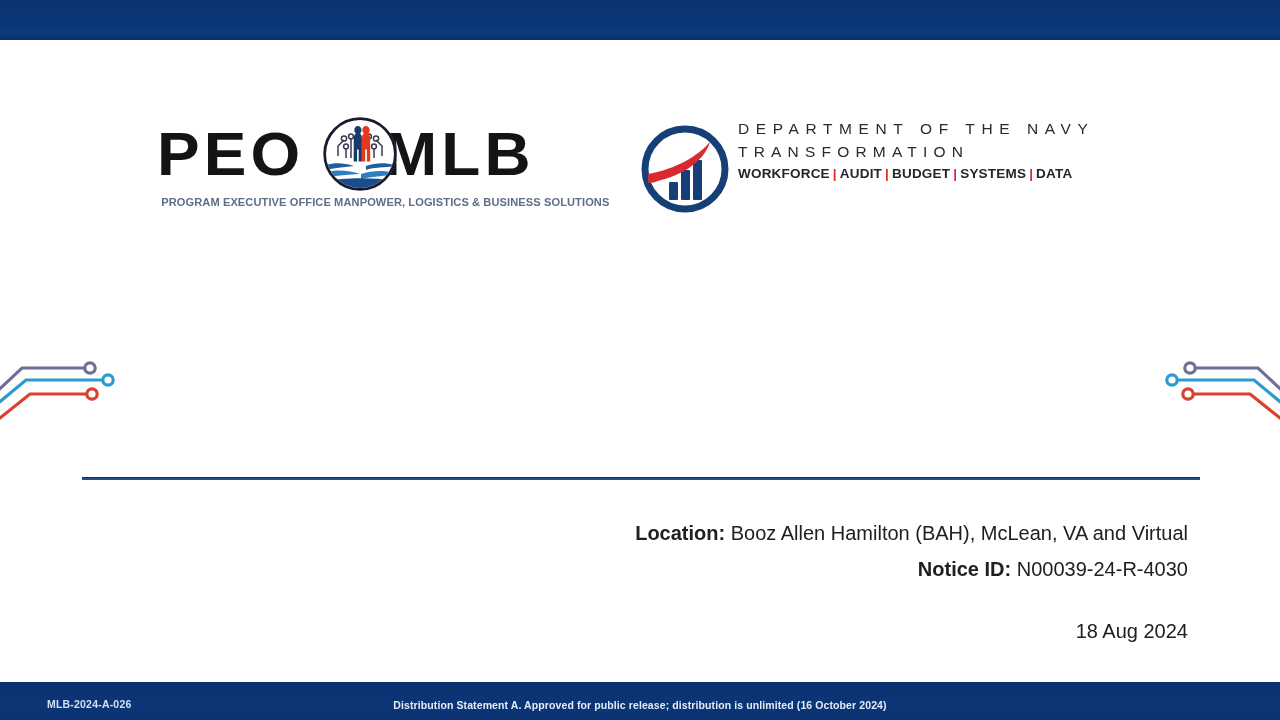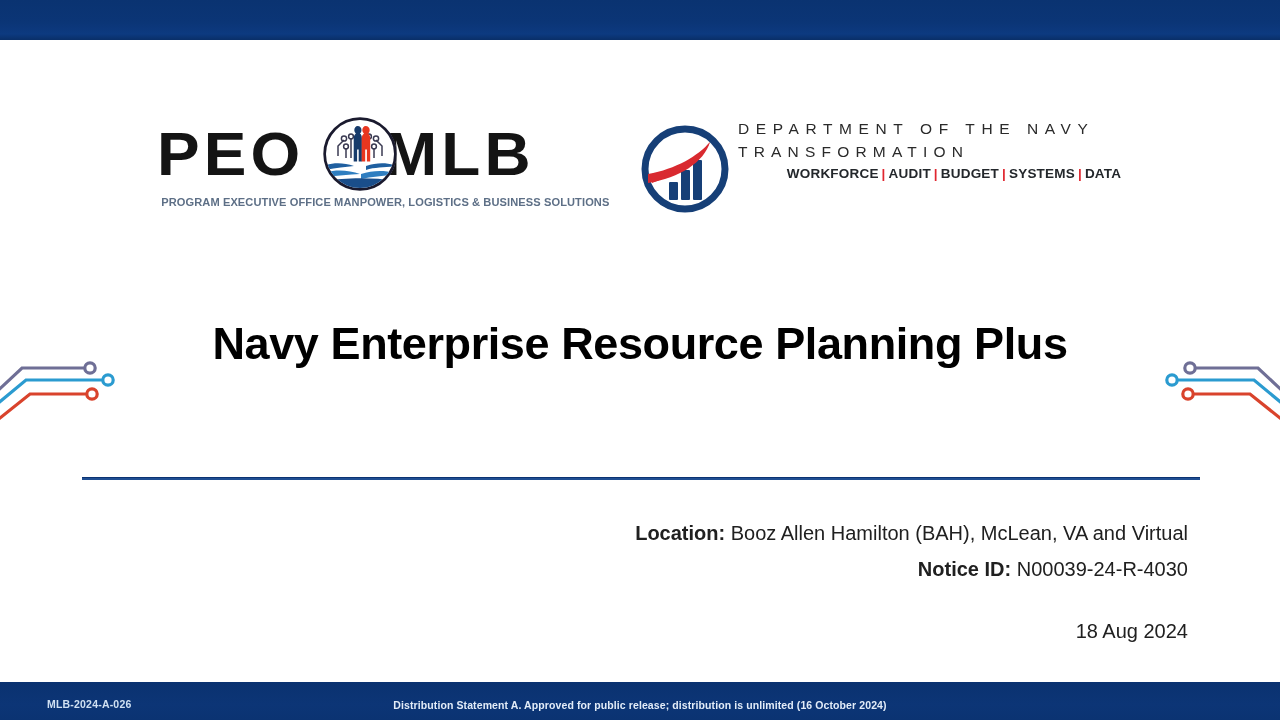--- a/index.html
+++ b/index.html
@@ -154,21 +154,20 @@
     white-space: nowrap;
     line-height: 24px;
   }
   #fmt-line4 {
     font-size: 13.5px;
     font-weight: bold;
     color: #23272b;
     white-space: nowrap;
     line-height: 20px;
     letter-spacing: 0.2px;
-    text-align: center;
   }
   #fmt-line4 .sep {
     color: #e0262f;
     padding: 0 3px;
   }
 
   
   #title-block {
     position: absolute;
     left: 90px;
@@ -328,21 +327,20 @@
       <path d="M128 46 L96 16 L32 16" stroke="#6f6f96"></path>
       <path d="M128 58 L92 28 L14 28" stroke="#2b9bd0"></path>
       <path d="M128 74 L88 42 L30 42" stroke="#d9432c"></path>
     </g>
     <circle cx="28" cy="16" r="5.2" fill="#ffffff" stroke="#6f6f96" stroke-width="3.2"></circle>
     <circle cx="10" cy="28" r="5.2" fill="#ffffff" stroke="#2b9bd0" stroke-width="3.2"></circle>
     <circle cx="26" cy="42" r="5.2" fill="#ffffff" stroke="#d9432c" stroke-width="3.2"></circle>
   </svg>
 
   <div id="title-block">
-    <div class="title-line">Navy Enterprise Resource Planning Plus</div>
   </div>
 
   <div id="divider"></div>
 
   <div id="details">
     <div class="detail-row">
       <span class="lbl">Location:</span>
       <span>Booz Allen Hamilton (BAH), McLean, VA and Virtual</span>
     </div>
     <div class="detail-row">

